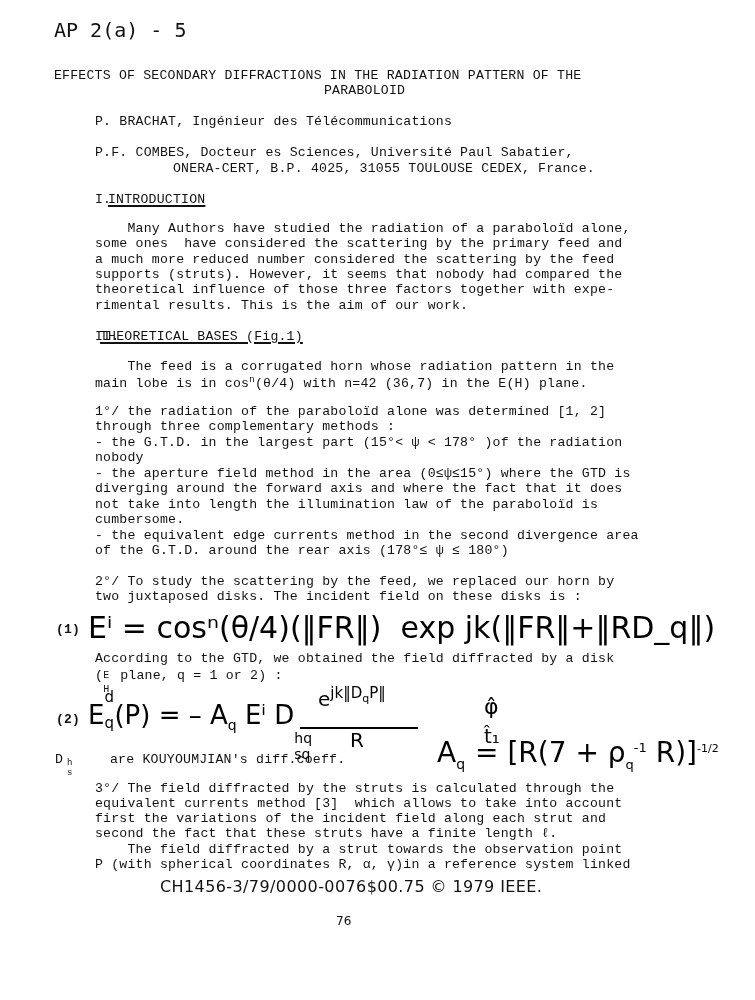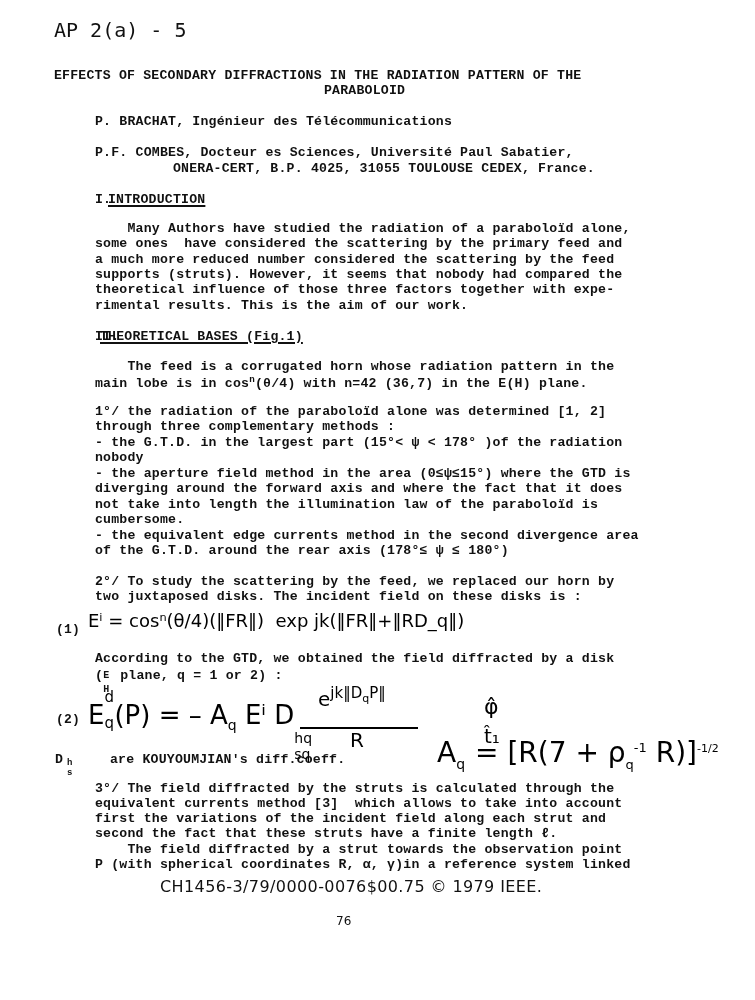--- a/index.html
+++ b/index.html
@@ -1,17 +1,17 @@
 <!DOCTYPE html>
 <html><head>
 <meta charset="utf-8">
 <style>
   html, body { margin:0; padding:0; background:#ffffff; }
   body { width:755px; height:1000px; position:relative; overflow:hidden; color:#111; font-family:"Liberation Mono","DejaVu Sans Mono",monospace; }
-  .mono { font-family:"Liberation Mono","DejaVu Sans Mono",monospace; font-size:13.2px; letter-spacing:0.2px; font-weight:bold; }
+  .mono { font-family:"Liberation Mono","DejaVu Sans Mono",monospace; font-size:13.2px; letter-spacing:0.2px; font-weight:normal; }
   .abs { position:absolute; white-space:pre; }
   .header-code { left:54px; top:18px; font-family:"DejaVu Sans Mono","Liberation Mono",monospace; font-size:20px; }
   .title1 { left:54px; top:68px; }
   .title2 { left:324px; top:83px; }
   .line { left:55px;margin-left:40px; }
   .u { text-decoration:underline; text-decoration-thickness:2px; text-underline-offset:2px; }
   .hand { font-family:"DejaVu Sans","Liberation Sans",sans-serif; font-weight:normal; color:#000; }
   .eqlabel { font-size:13px; font-weight:bold; }
   .footer-code { left:160px; top:877px; font-family:"DejaVu Sans","Liberation Sans",sans-serif; font-size:16px; letter-spacing:0.4px; }
   .pagenum { left:336px; top:914px; font-family:"DejaVu Sans","Liberation Sans",sans-serif; font-size:12px; }
@@ -60,21 +60,21 @@
     <div class="abs mono line" style="top:497px">not take into length the illumination law of the paraboloïd is</div>
     <div class="abs mono line" style="top:512px">cumbersome.</div>
     <div class="abs mono line" style="top:528px">- the equivalent edge currents method in the second divergence area</div>
     <div class="abs mono line" style="top:543px">of the G.T.D. around the rear axis (178°≤ ψ ≤ 180°)</div>
   </div>
 
   <div class="abs mono line" style="top:574px">2°/ To study the scattering by the feed, we replaced our horn by</div>
   <div class="abs mono line" style="top:589px">two juxtaposed disks. The incident field on these disks is :</div>
 
   <div class="abs mono eqlabel" style="left:56px; top:622px">(1)</div>
-  <div class="abs hand" style="left:88px; top:610px; font-size:18px;">Eⁱ = cosⁿ(θ/4)(‖FR‖)  exp jk(‖FR‖+‖RD_q‖)</div>
+  <div class="abs hand" style="left:88px; top:610px; font-size:30px;">Eⁱ = cosⁿ(θ/4)(‖FR‖)  exp jk(‖FR‖+‖RD_q‖)</div>
 
   <div class="abs mono line" style="top:651px">According to the GTD, we obtained the field diffracted by a disk</div>
   <div class="abs mono line" style="top:668px">(<span style="display:inline-block; position:relative; width:9px;"><span style="position:absolute; top:-9px; left:0; font-size:10px;">E</span><span style="position:absolute; top:5px; left:0; font-size:10px;">H</span></span><span> plane, q = 1 or 2) :</span></div>
 
   <div class="abs mono eqlabel" style="left:56px; top:712px">(2)</div>
   <div class="abs hand" style="left:88px; top:700px; font-size:26px;"><span>E</span><span style="position:relative;"><span style="position:absolute; top:-12px; left:0; font-size:15px;">d</span><span style="position:absolute; top:14px; left:0; font-size:15px;">q</span></span><span style="margin-left:10px;">(P) = – A</span><sub style="font-size:14px;">q</sub><span> Eⁱ D</span><span style="position:relative; display:inline-block; width:22px;"><span style="position:absolute; top:6px; left:0; font-size:14px;">hq</span><span style="position:absolute; top:22px; left:0; font-size:14px;">sq</span></span></div>
 
   <div class="abs hand" style="left:318px; top:684px; font-size:20px;"><span>e</span><sup style="font-size:15px;"><span>jk‖D</span><sub style="font-size:11px;">q</sub><span>P‖</span></sup></div>
   <div class="frac-line" style="left:300px; top:727px; width:118px;"></div>
   <div class="abs hand" style="left:350px; top:728px; font-size:20px;">R</div>

